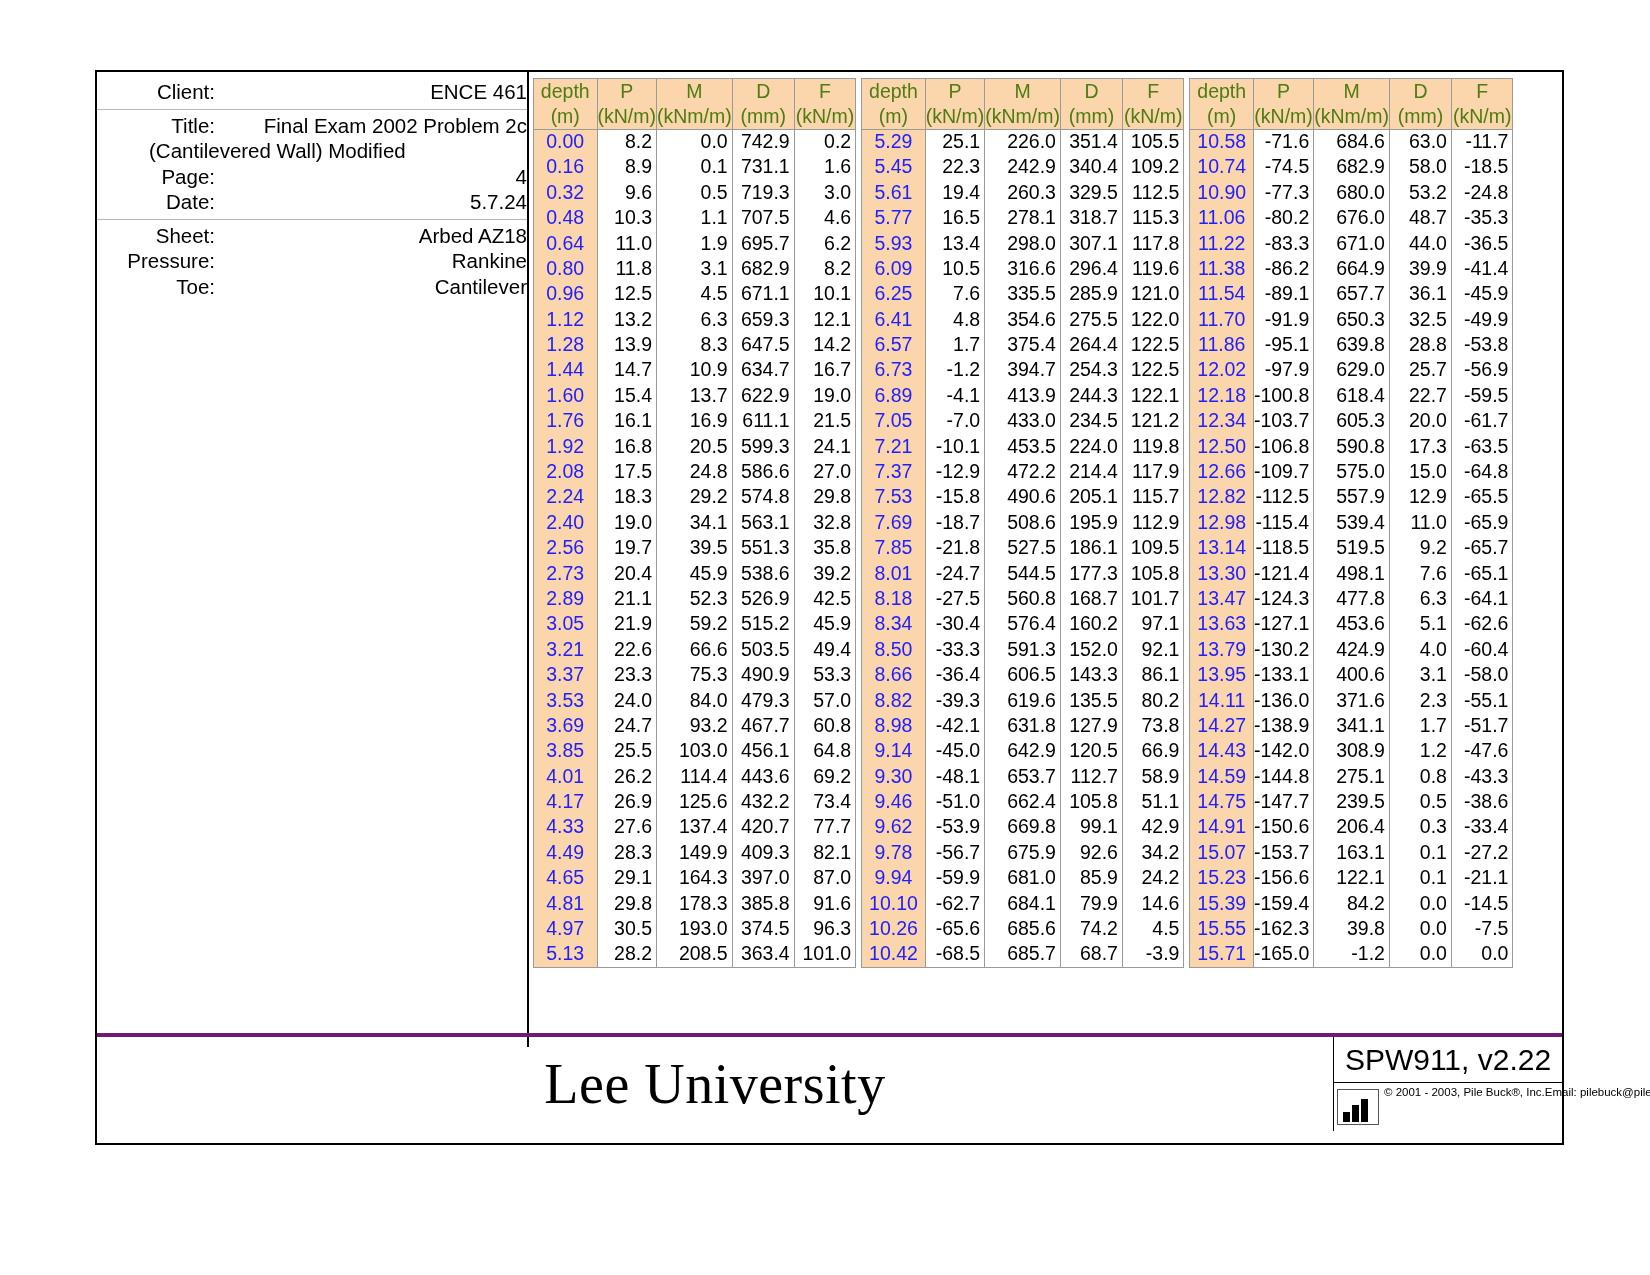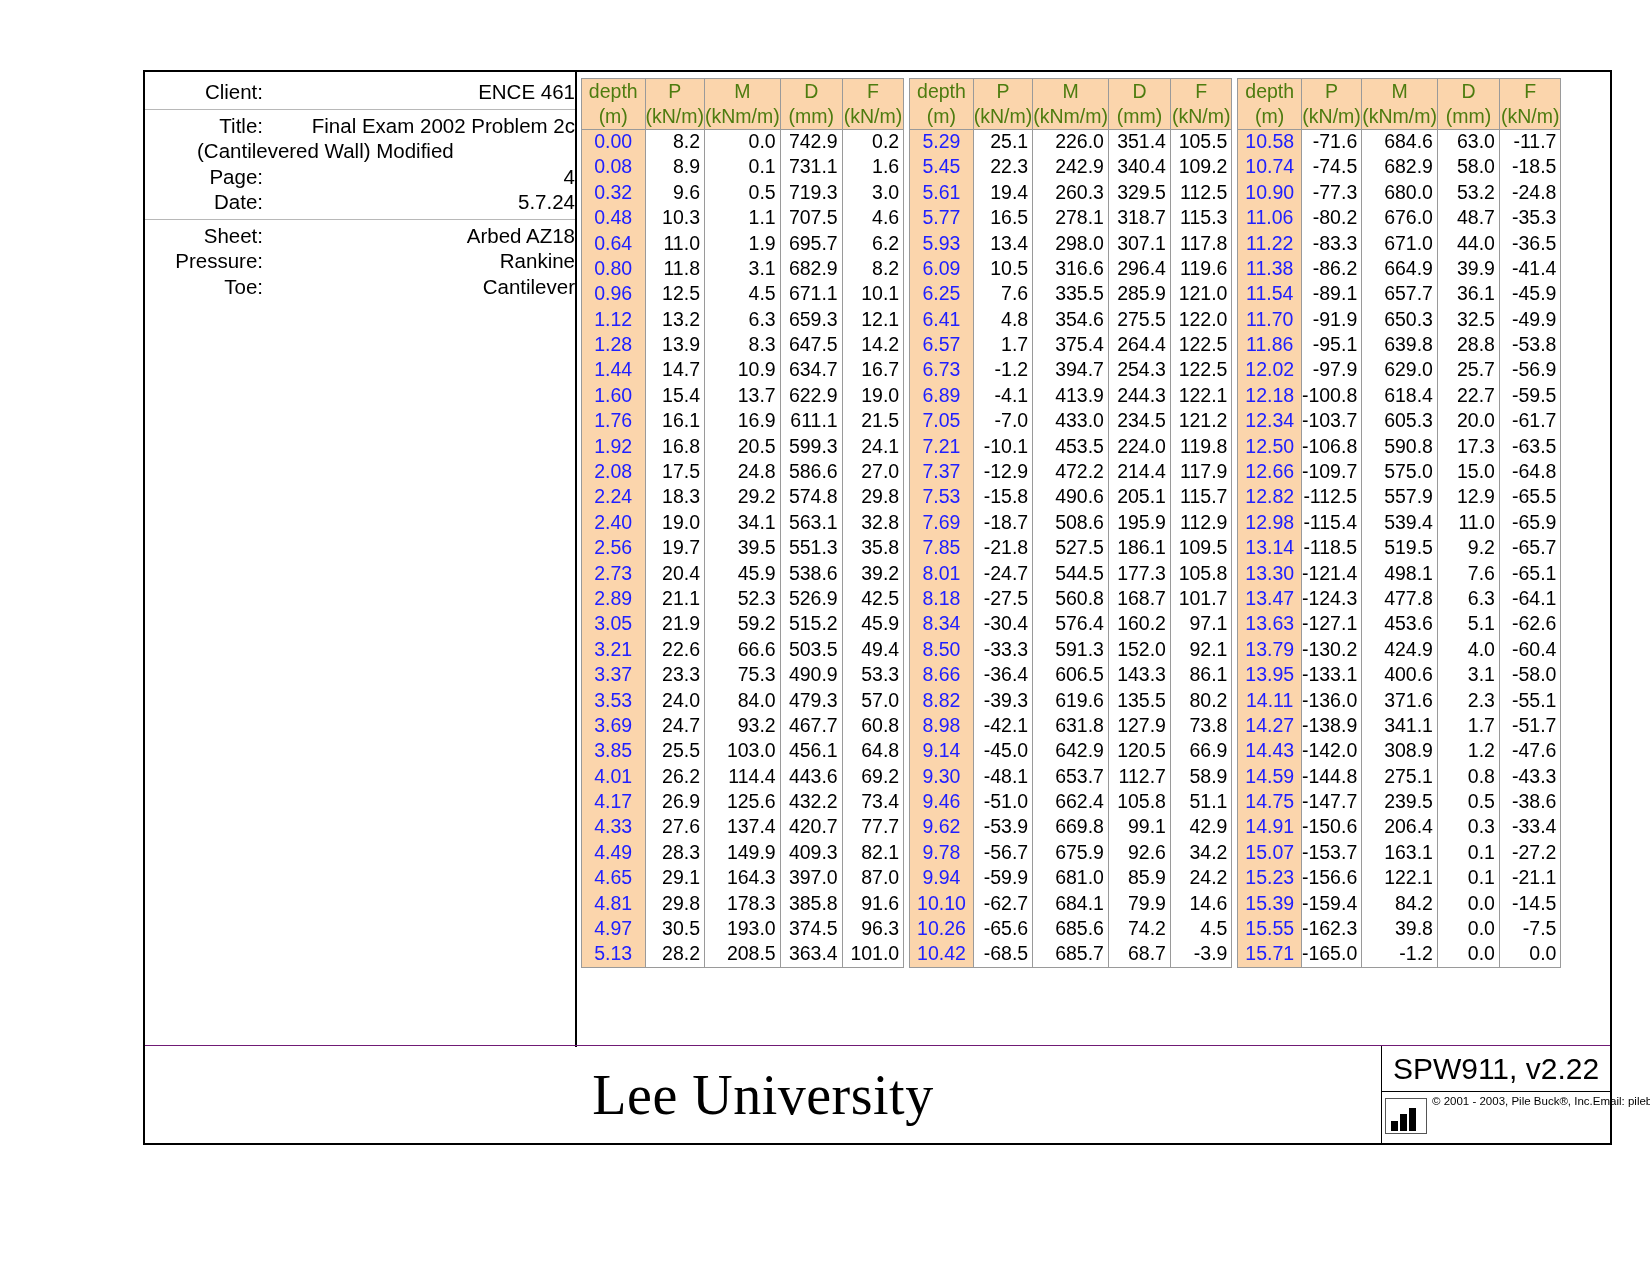--- a/index.html
+++ b/index.html
@@ -16,21 +16,20 @@
     overflow: hidden;
   }
 
   
   .frame {
     position: absolute;
     left: 95px; top: 70px;
     width: 1469px; height: 1075px;
     border: 2px solid #000;
     background: #fff;
-    margin-left: 48px;
   }
 
   
   .top-area {
     position: absolute;
     left: 0; top: 0;
     width: 100%; height: 975px;
     display: flex;
   }
 
@@ -126,24 +125,24 @@
   .c-p     { width: 58px; }
   .c-m     { width: 62px; }
   .c-d     { width: 62px; }
   .c-f     { width: 61px; }
 
   .unit { font-size: 19px; }
 
   
   .footer {
     position: absolute;
-    left: 0; bottom: 0;
+    left: 0; bottom: 12px;
     width: 100%;
     height: 98px;
-    border-top: 1px solid #701a75;
+    border-top: 4px solid #701a75;
     display: flex;
     align-items: stretch;
   }
   .footer-main {
     flex: 1;
     display: flex;
     align-items: center;
     justify-content: center;
     border-right: 1px solid #000;
   }
@@ -272,21 +271,21 @@
               </thead>
               <tbody>
                 <tr>
                   <td class="c-depth depth">0.00</td>
                   <td class="c-p">8.2</td>
                   <td class="c-m">0.0</td>
                   <td class="c-d">742.9</td>
                   <td class="c-f">0.2</td>
                 </tr>
                 <tr>
-                  <td class="c-depth depth">0.08</td>
+                  <td class="c-depth depth">0.16</td>
                   <td class="c-p">8.9</td>
                   <td class="c-m">0.1</td>
                   <td class="c-d">731.1</td>
                   <td class="c-f">1.6</td>
                 </tr>
                 <tr>
                   <td class="c-depth depth">0.32</td>
                   <td class="c-p">9.6</td>
                   <td class="c-m">0.5</td>
                   <td class="c-d">719.3</td>

